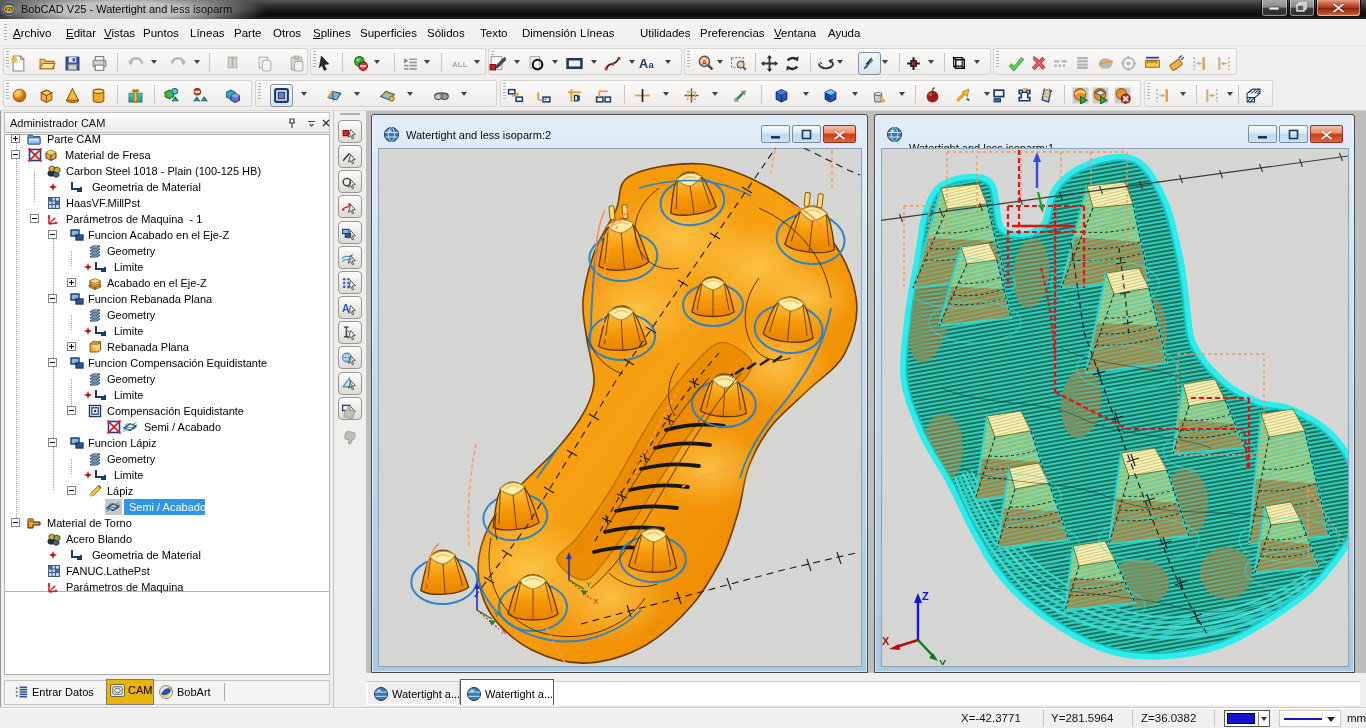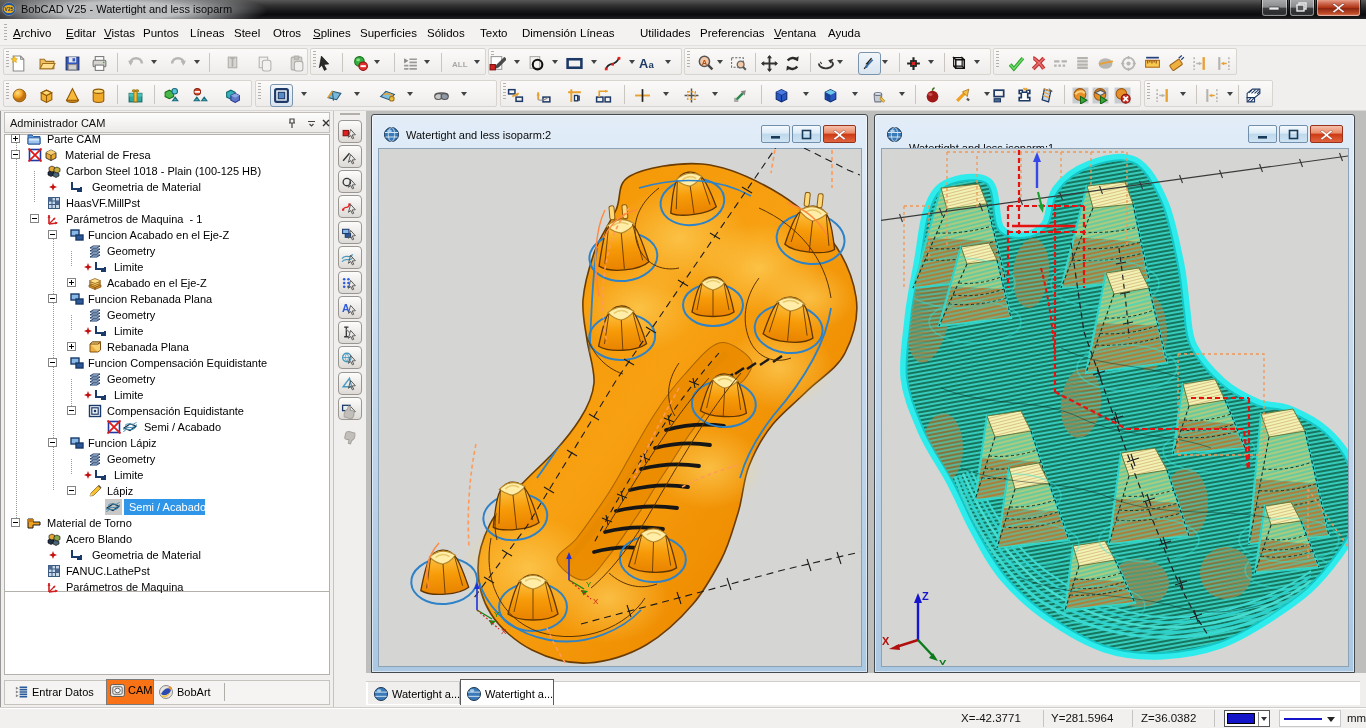--- a/index.html
+++ b/index.html
@@ -65,21 +65,21 @@
       </svg>
     </div>
   </div>
 <div id="menubar">
     <div class="grip" style="left:4px;top:5px;"></div>
 <div class="menuitem" style="left:13px"><u>A</u>rchivo</div>
 <div class="menuitem" style="left:66px"><u>E</u>ditar</div>
 <div class="menuitem" style="left:104px"><u>V</u>istas</div>
 <div class="menuitem" style="left:143px">Puntos</div>
 <div class="menuitem" style="left:190px">Líneas</div>
-<div class="menuitem" style="left:234px">Steel</div>
+<div class="menuitem" style="left:234px">Parte</div>
 <div class="menuitem" style="left:273px">Otros</div>
 <div class="menuitem" style="left:313px"><u>S</u>plines</div>
 <div class="menuitem" style="left:360px">Superficies</div>
 <div class="menuitem" style="left:427px">Sólidos</div>
 <div class="menuitem" style="left:480px">Texto</div>
 <div class="menuitem" style="left:522px">Dimensión</div>
 <div class="menuitem" style="left:580px">Líneas</div>
 <div class="menuitem" style="left:640px">Utilidades</div>
 <div class="menuitem" style="left:700px">Preferencias</div>
 <div class="menuitem" style="left:774px"><u>V</u>entana</div>
@@ -904,21 +904,21 @@
       <circle cx="7.5" cy="7.5" r="7" fill="#3a7ab8" stroke="#16304a"></circle>
       <path d="M1 5.5h13M1.5 10h12" stroke="#d8e8f4" stroke-width="1"></path>
       <ellipse cx="5.5" cy="4" rx="2.4" ry="1.6" fill="#b8d8ee" opacity="0.85"></ellipse>
     </svg>Watertight a...</div>
 <div class="abs" style="left:4px;top:680px;width:326px;height:25px;background:#f5f4f3;border:1px solid #c6c2be;"></div>
 <div class="abs" style="left:14px;top:684px;font-size:11px;">
 <svg style="vertical-align:-3px;margin-right:3px" width="15" height="15" viewBox="0 0 16 16">
       <path d="M2 3l3 1.5L2 6zM2 7l3 1.5L2 10zM2 11l3 1.5L2 14z" fill="#888"></path>
       <path d="M6 3.5h8M6 6h8M6 8.5h8M6 11h8M6 13.5h8" stroke="#2a5a9a" stroke-width="1.7"></path>
     </svg>Entrar Datos</div>
-<div class="abs" style="left:106px;top:679px;width:48px;height:26px;background:#f97316;border:1px solid #7a7a7a;font-size:11px;padding:4px 0 0 3px;white-space:nowrap;overflow:hidden;"><svg style="vertical-align:-3px;margin-right:3px" width="15" height="13" viewBox="0 0 16 14">
+<div class="abs" style="left:106px;top:679px;width:48px;height:26px;background:#eab308;border:1px solid #7a7a7a;font-size:11px;padding:4px 0 0 3px;white-space:nowrap;overflow:hidden;"><svg style="vertical-align:-3px;margin-right:3px" width="15" height="13" viewBox="0 0 16 14">
       <rect x="0.5" y="0.5" width="15" height="13" rx="2" fill="#e8e6e2" stroke="#555"></rect>
       <rect x="3" y="3" width="10" height="8" rx="1.5" fill="#f8f8f8" stroke="#555"></rect>
       <ellipse cx="8" cy="7" rx="3" ry="2.4" fill="none" stroke="#555"></ellipse>
     </svg>CAM</div>
 <div class="abs" style="left:158px;top:684px;font-size:11px;"><svg style="vertical-align:-4px;margin-right:3px" width="16" height="16" viewBox="0 0 16 16">
       <circle cx="8" cy="8" r="6.5" fill="#e8e4de" stroke="#888"></circle>
       <path d="M3 10c3-6 8-7 10-4-1 4-6 7-10 4z" fill="#2a4ab0"></path>
       <path d="M11 3l2.5 2" stroke="#e89028" stroke-width="2.5"></path>
       <path d="M4 12c2 1 5 0 7-2" fill="none" stroke="#f0c040" stroke-width="1.4"></path>
     </svg>BobArt</div>

